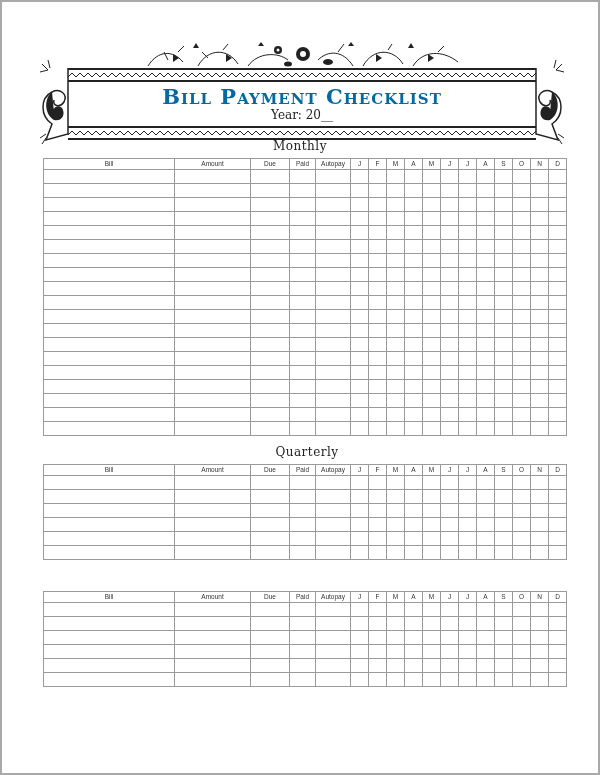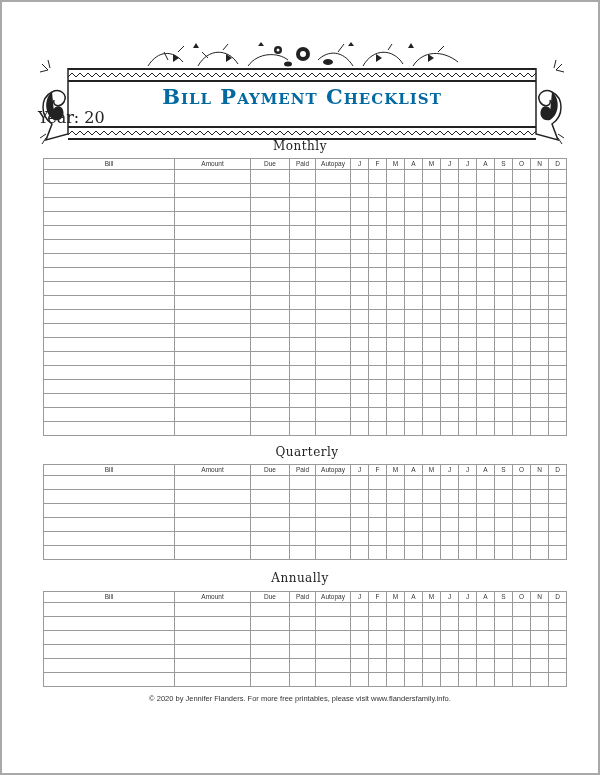--- a/index.html
+++ b/index.html
@@ -40,22 +40,23 @@
       text-align: center;
       font-family: "DejaVu Serif", serif;
       font-weight: bold;
       font-size: 21px;
       letter-spacing: 1px;
       color: #0369a1;
       font-variant: small-caps;
     }
     .year {
       position: absolute; left: 0; right: 0; top: 68px;
+      text-align: center;
       font-family: "DejaVu Serif", serif;
-      font-size: 16px;
+      font-size: 12px;
       color: #222;
     }
     .section-title {
       position: absolute; left: 0; right: 0;
       text-align: center;
       font-family: "DejaVu Serif", serif;
       font-size: 12px;
       color: #222;
       letter-spacing: 0.5px;
     }
@@ -705,21 +706,20 @@
           <td></td>
           <td></td>
           <td></td>
           <td></td>
           <td></td>
           <td></td>
         </tr>
       </tbody>
   </table>
 
-  <div class="section-title" style="top:569px;">Annually</div>
   <table class="grid" style="top:589px;">
     <colgroup>
       <col style="width:131px">
         <col style="width:76px">
         <col style="width:39px">
         <col style="width:26px">
         <col style="width:35px">
       <col style="width:18px">
         <col style="width:18px">
         <col style="width:18px">
@@ -865,14 +865,13 @@
           <td></td>
           <td></td>
           <td></td>
           <td></td>
           <td></td>
           <td></td>
         </tr>
       </tbody>
   </table>
 
-  <div class="footer">© 2020 by Jennifer Flanders. For more free printables, please visit www.flandersfamily.info.</div>
 </div>
 
 </body></html>

